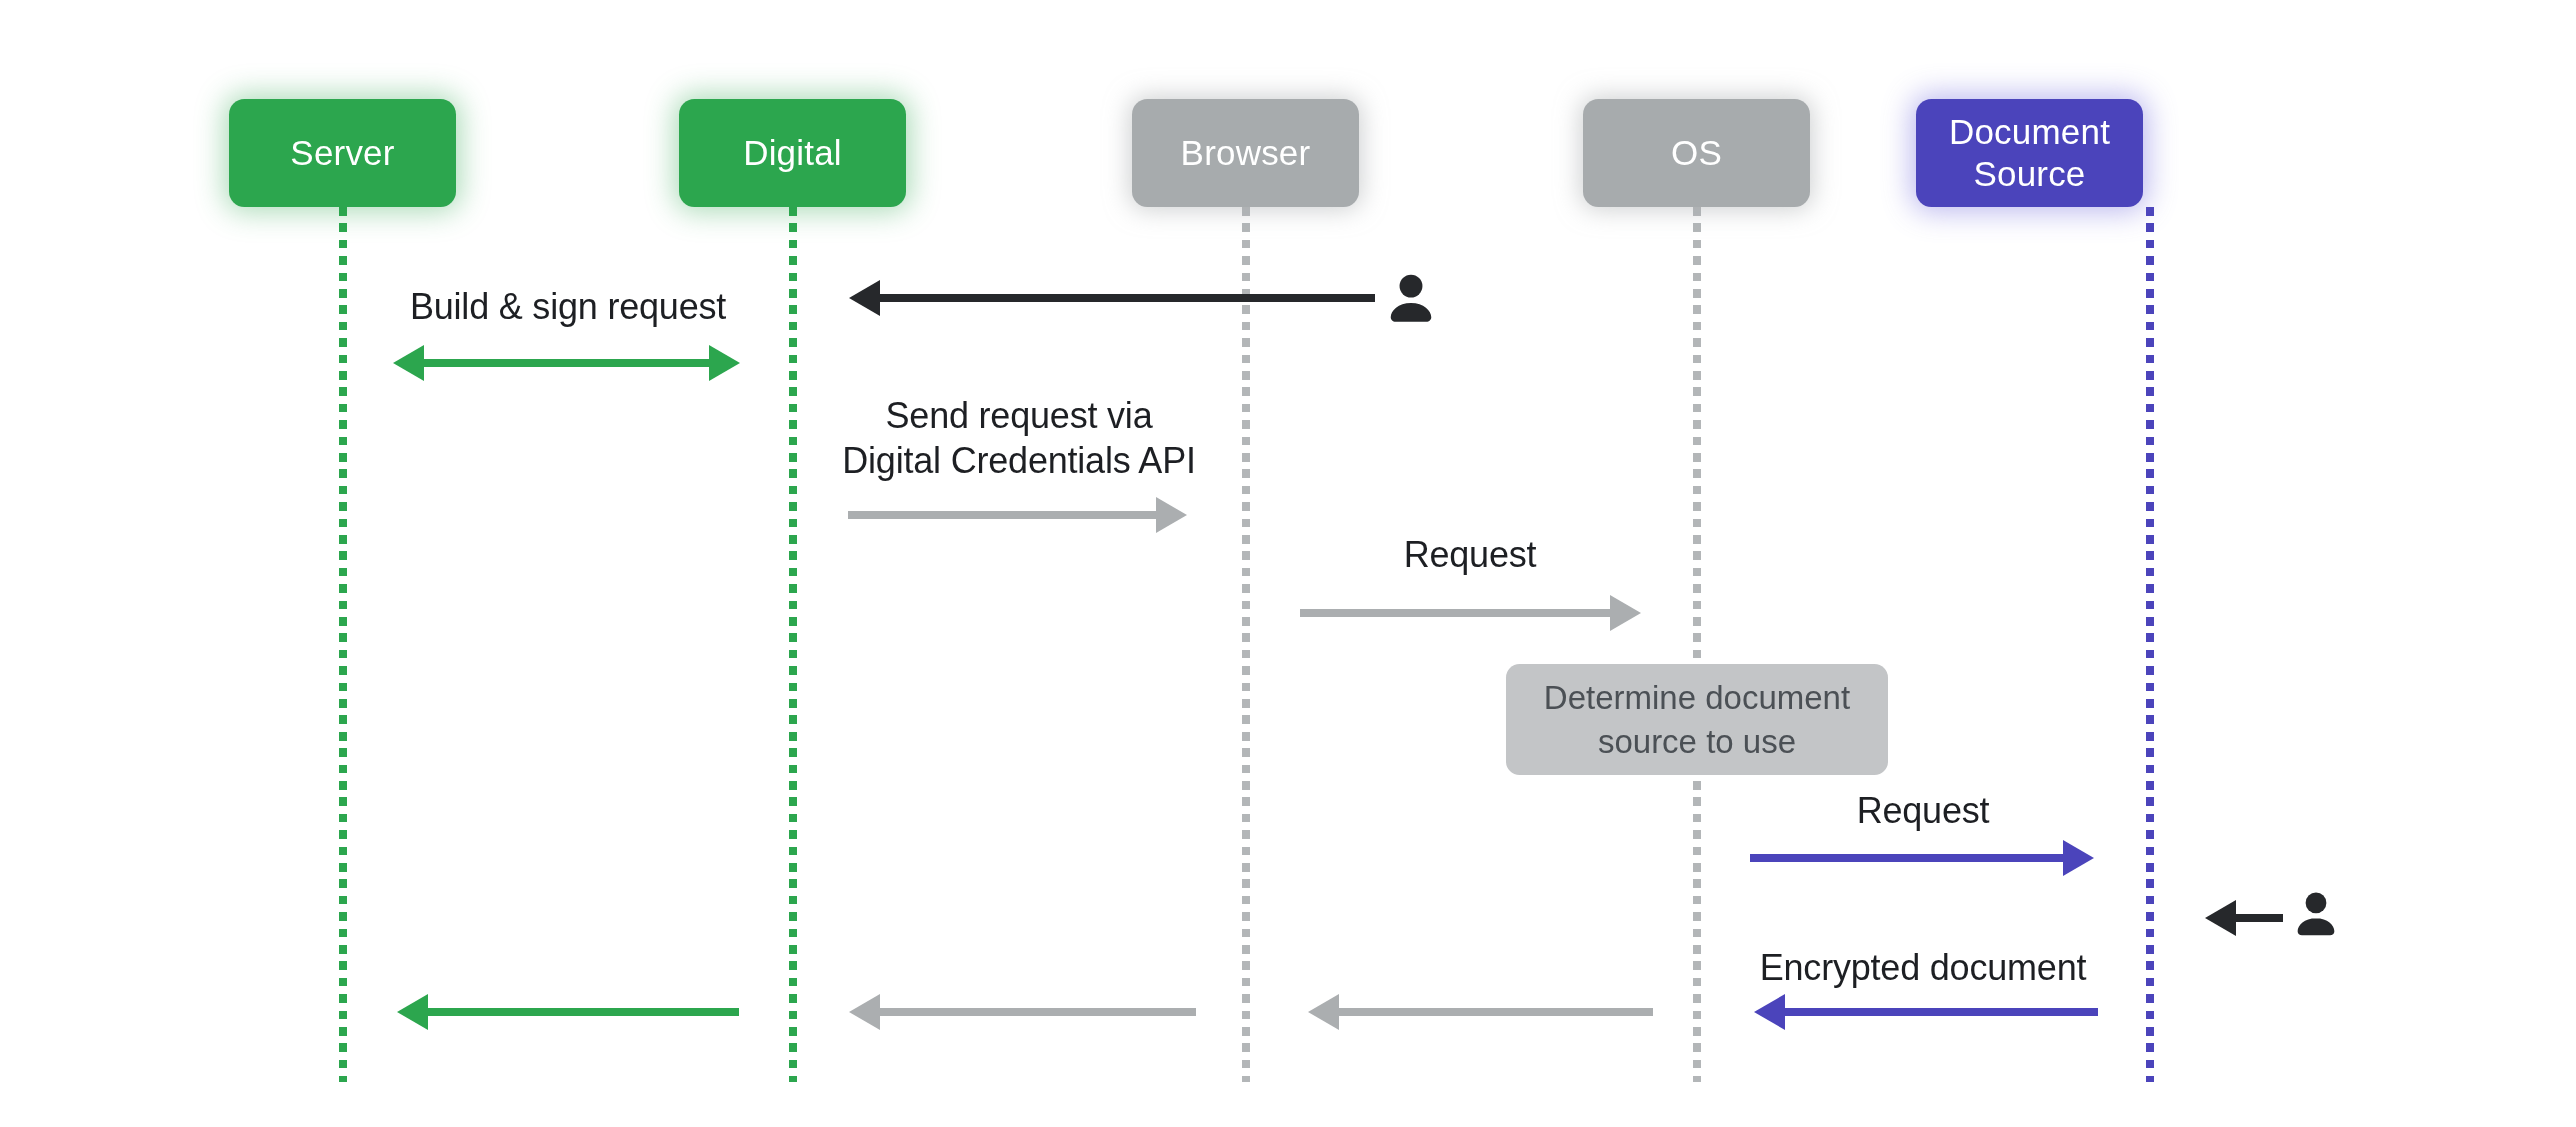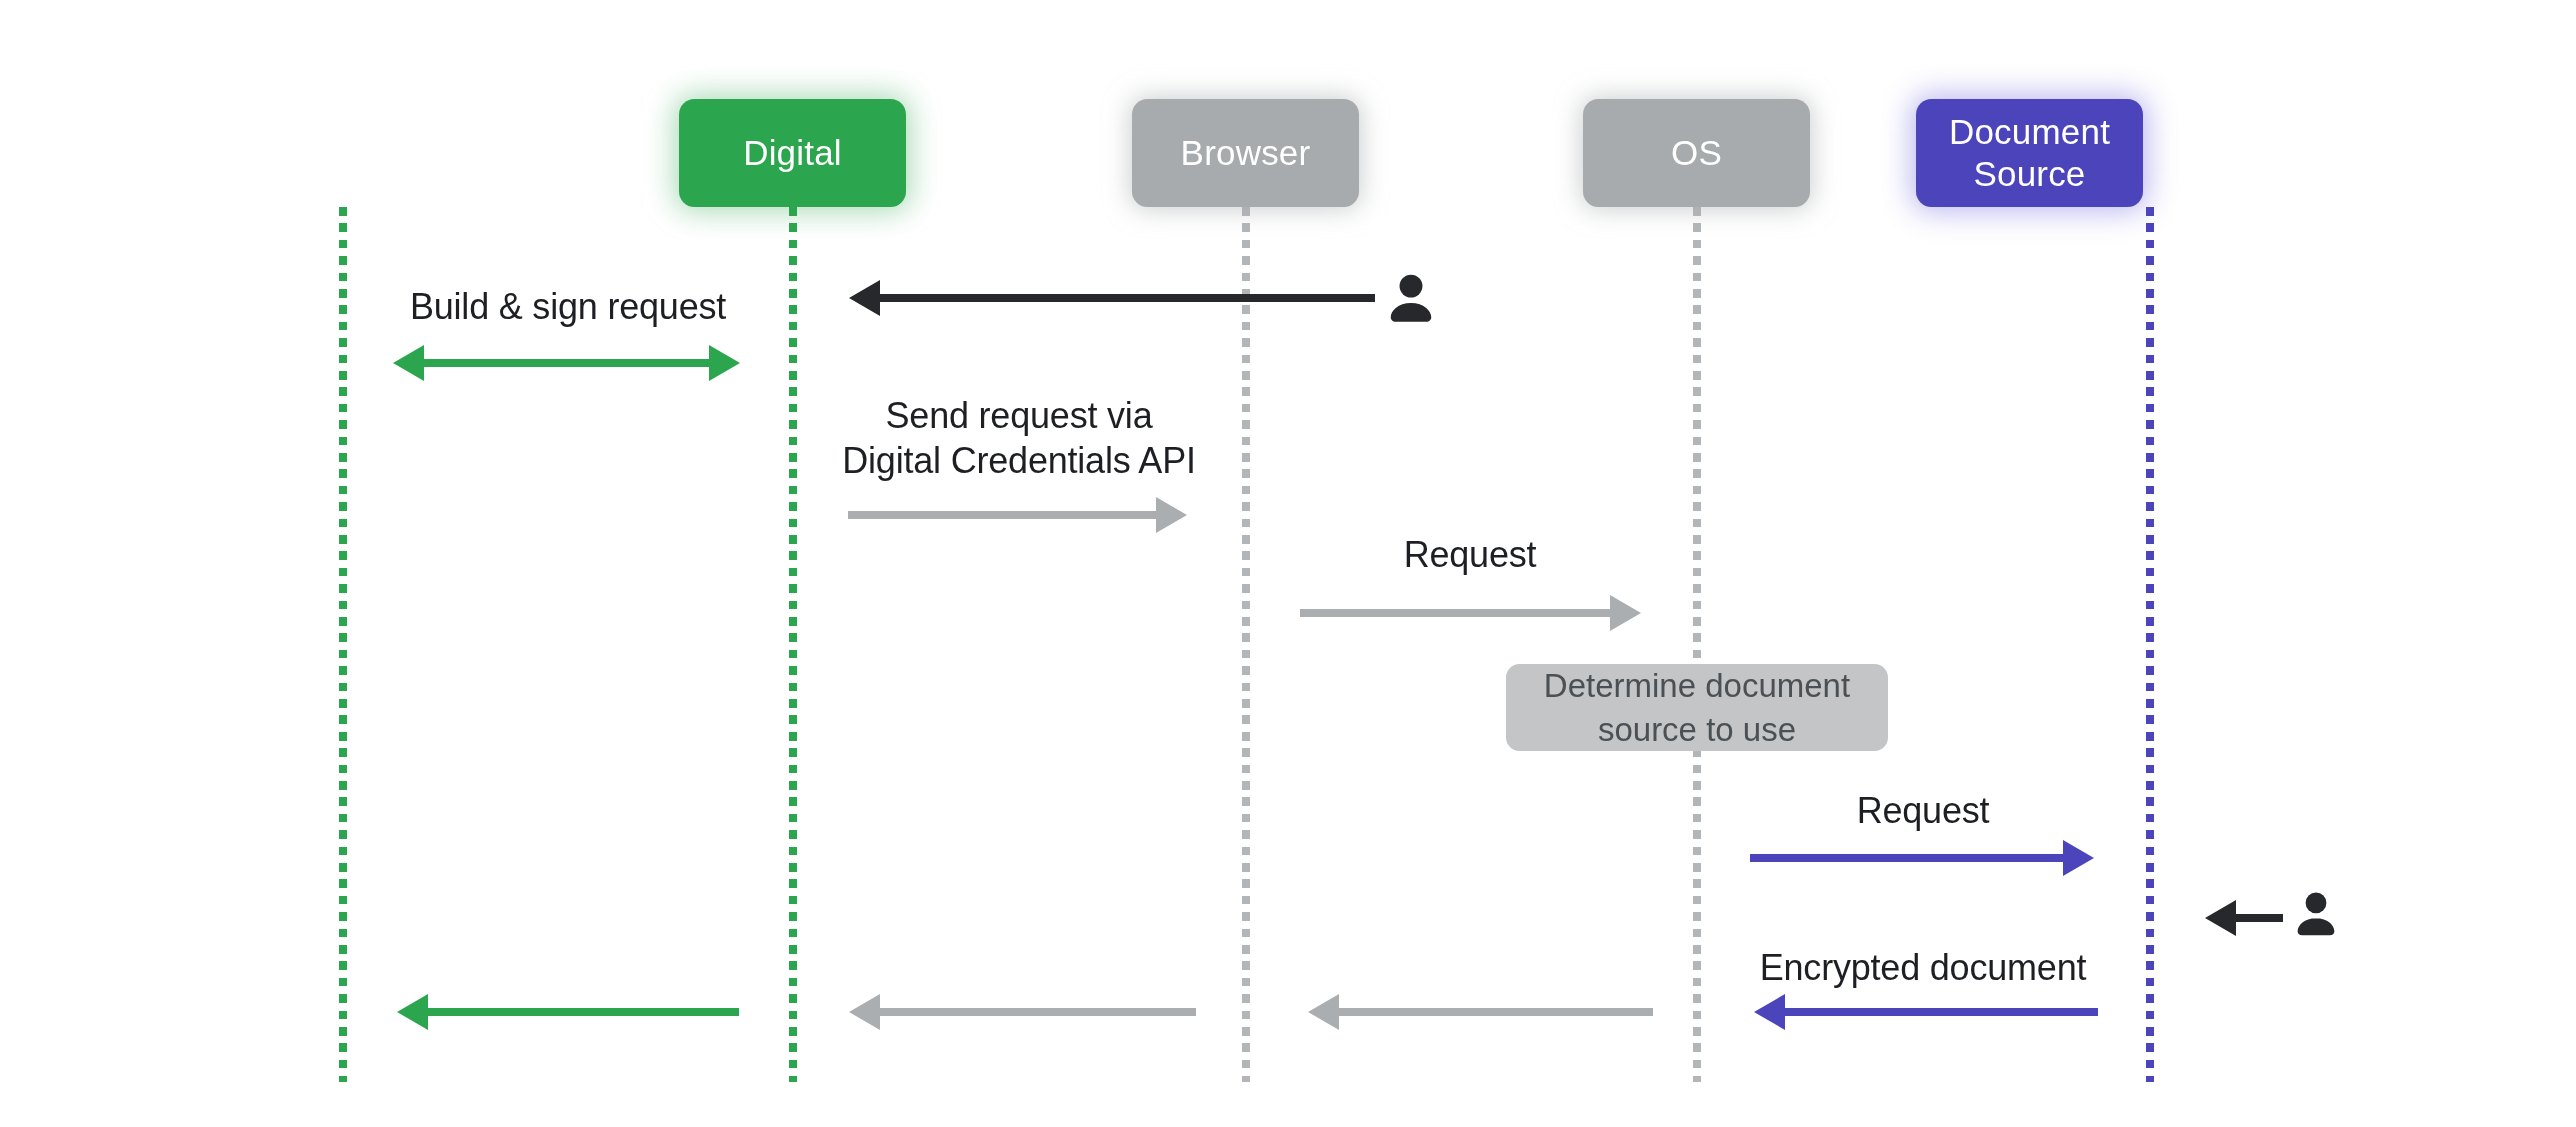--- a/index.html
+++ b/index.html
@@ -63,21 +63,21 @@
     line-height: 45px;
     text-align: center;
     white-space: pre-line;
     letter-spacing: -0.2px;
   }
 
   
   .process-box {
     position: absolute;
     left: 1506px; top: 664px;
-    width: 382px; height: 87px;
+    width: 382px; height: 111px;
     background: var(--process-fill);
     color: var(--process-text);
     border-radius: 13.5px;
     display: flex; align-items: center; justify-content: center;
     font-size: 33px; line-height: 44px;
     text-align: center; white-space: pre-line;
   }
 
   
   .arrow {
@@ -111,20 +111,21 @@
 <body>
 
 <div class="diagram">
 
   <div class="lifeline green" style="left:339px"></div>
   <div class="lifeline green" style="left:789px"></div>
   <div class="lifeline gray" style="left:1242px"></div>
   <div class="lifeline gray" style="left:1693px"></div>
   <div class="lifeline purple" style="left:2146px"></div>
 
+  <div class="node green" style="left:229px">Server</div>
   <div class="node green" style="left:679px">Digital</div>
   <div class="node gray" style="left:1583px">OS</div>
   <div class="node gray" style="left:1132px">Browser</div>
   <div class="node purple" style="left:1916px">Document
 Source</div>
 
   <div class="person" style="left:1379px; top:259px; width:64px; height:83px">
     <svg viewBox="0 0 24 24" aria-hidden="true">
       <circle cx="12" cy="6.6" r="4.3"></circle>
       <path d="M12 12.9c-4.8 0-7.6 2.9-7.6 5.4 0 1 .8 1.7 1.8 1.7h11.6c1 0 1.8-.7 1.8-1.7 0-2.5-2.8-5.4-7.6-5.4z"></path>

